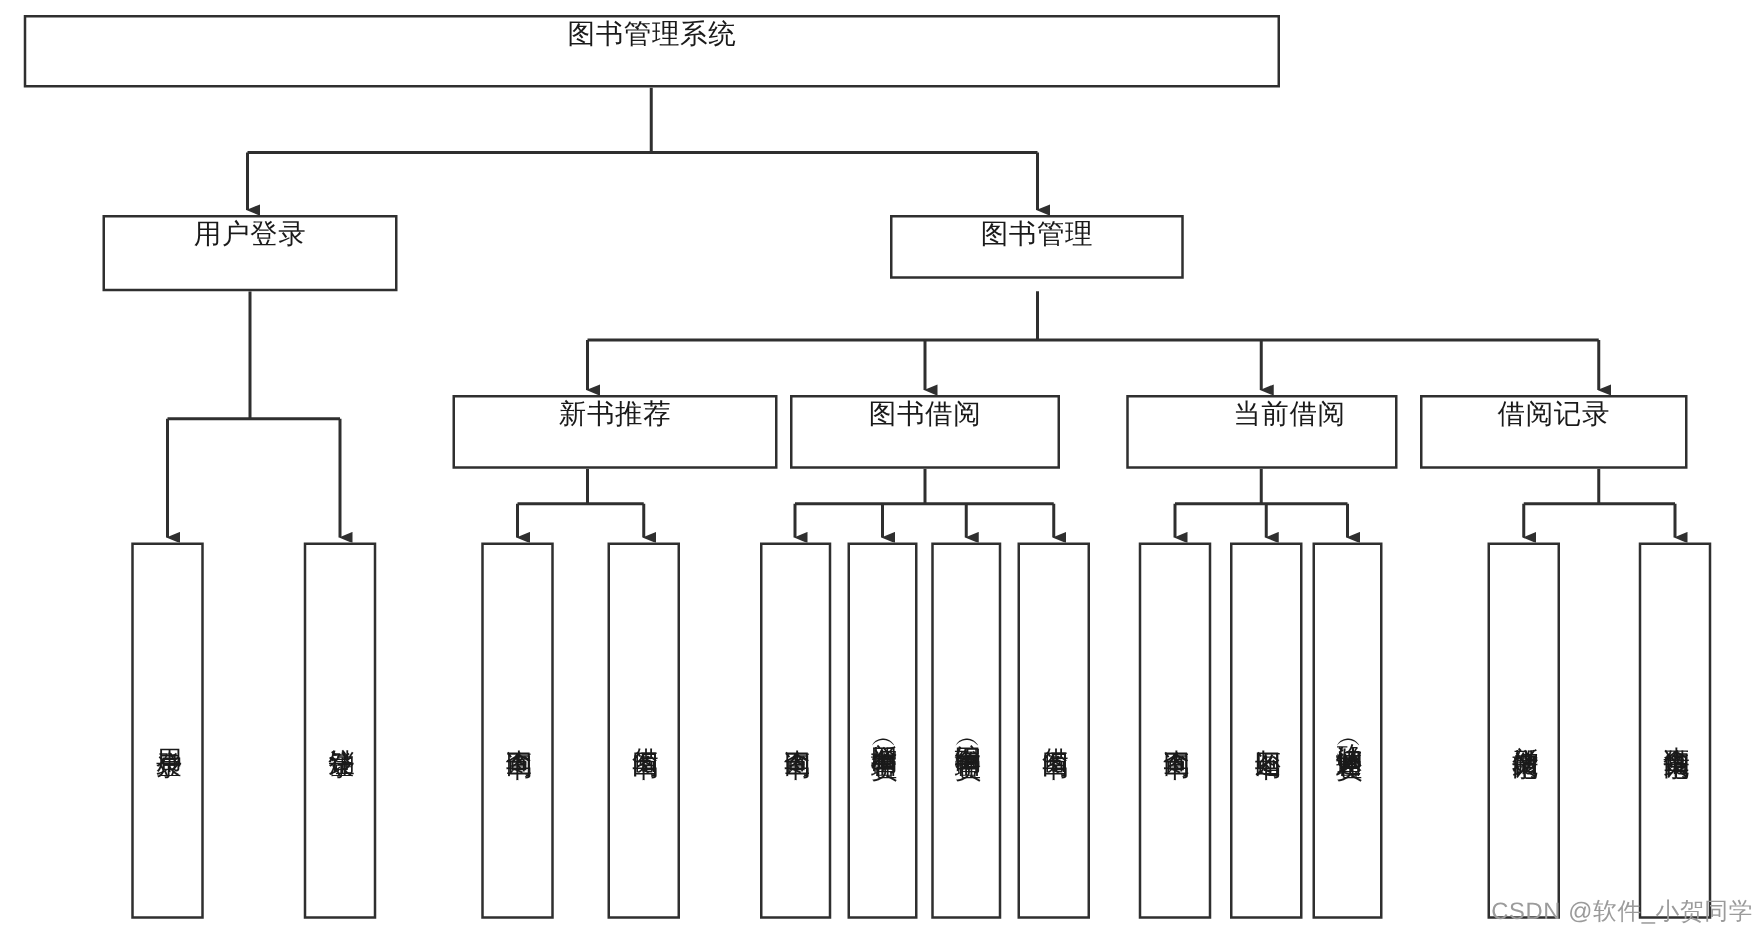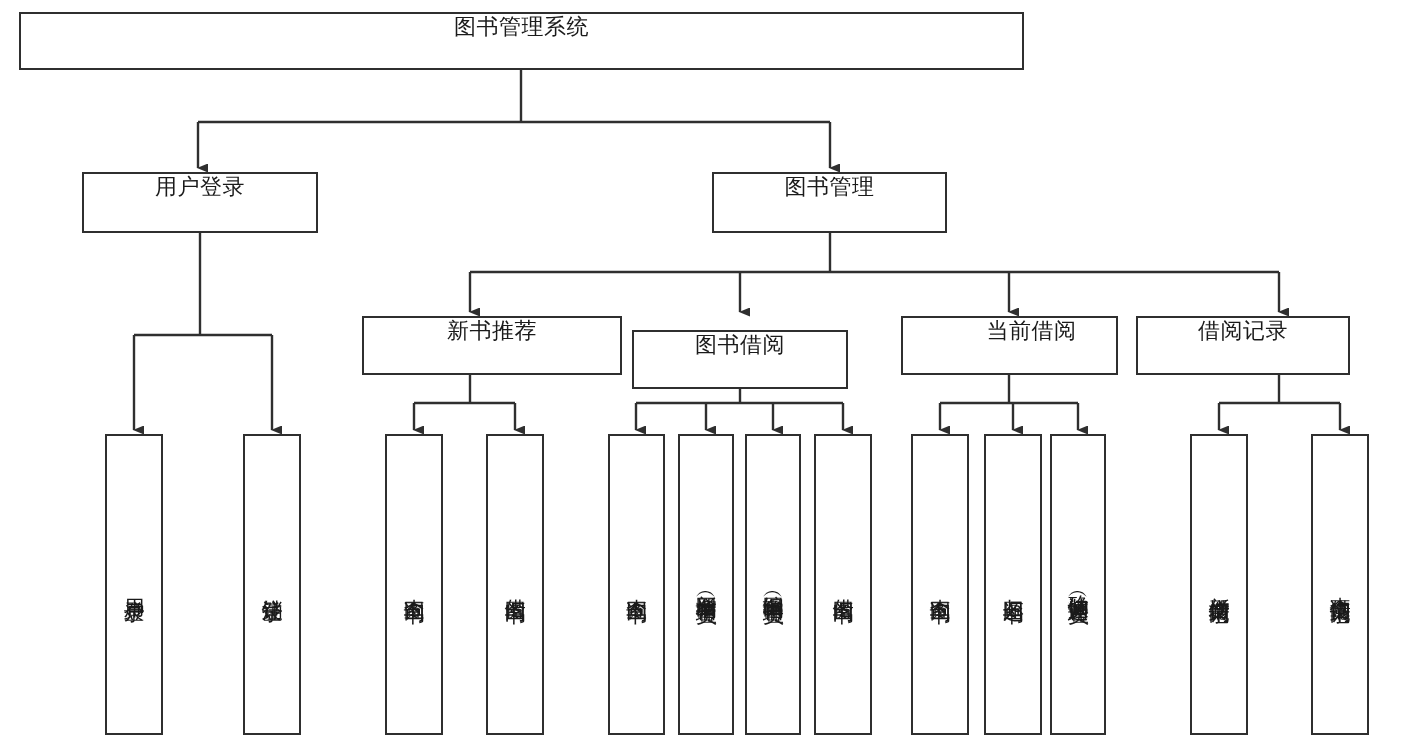--- a/index.html
+++ b/index.html
@@ -114,27 +114,27 @@
       </g>
   </svg>
 
   <div id="nodes-layer">
       <div class="node h title" style="left: 19px; top: 12px; width: 1005px; height: 58px;">
         <div class="label">图书管理系统</div>
       </div>
       <div class="node h" style="left: 82px; top: 172px; width: 236px; height: 61px;">
         <div class="label">用户登录</div>
       </div>
-      <div class="node h" style="left: 712px; top: 172px; width: 235px; height: 61px;">
+      <div class="node h" style="left: 712px; top: 172px; width: 235px; height: 51px;">
         <div class="label">图书管理</div>
       </div>
       <div class="node h" style="left: 362px; top: 316px; width: 260px; height: 59px;">
         <div class="label">新书推荐</div>
       </div>
-      <div class="node h" style="left: 632px; top: 330px; width: 216px; height: 59px;">
+      <div class="node h" style="left: 632px; top: 316px; width: 216px; height: 59px;">
         <div class="label">图书借阅</div>
       </div>
       <div class="node h" style="left: 901px; top: 316px; width: 217px; height: 59px; padding-left: 44px;">
         <div class="label">当前借阅</div>
       </div>
       <div class="node h" style="left: 1136px; top: 316px; width: 214px; height: 59px;">
         <div class="label">借阅记录</div>
       </div>
       <div class="node v" style="left: 105px; top: 434px; width: 58px; height: 301px;">
         <div class="label">用户登录</div>
@@ -170,14 +170,15 @@
         <div class="label">确认归还（管理员）</div>
       </div>
       <div class="node v" style="left: 1190px; top: 434px; width: 58px; height: 301px;">
         <div class="label">新增借阅记录</div>
       </div>
       <div class="node v" style="left: 1311px; top: 434px; width: 58px; height: 301px;">
         <div class="label">查询借阅记录</div>
       </div>
     </div>
 
+  <div class="watermark" style="left: 1193px; top: 716px; color: rgb(155, 155, 155);">CSDN @软件_小贺同学</div>
 
 </div>
 
 </body></html>

